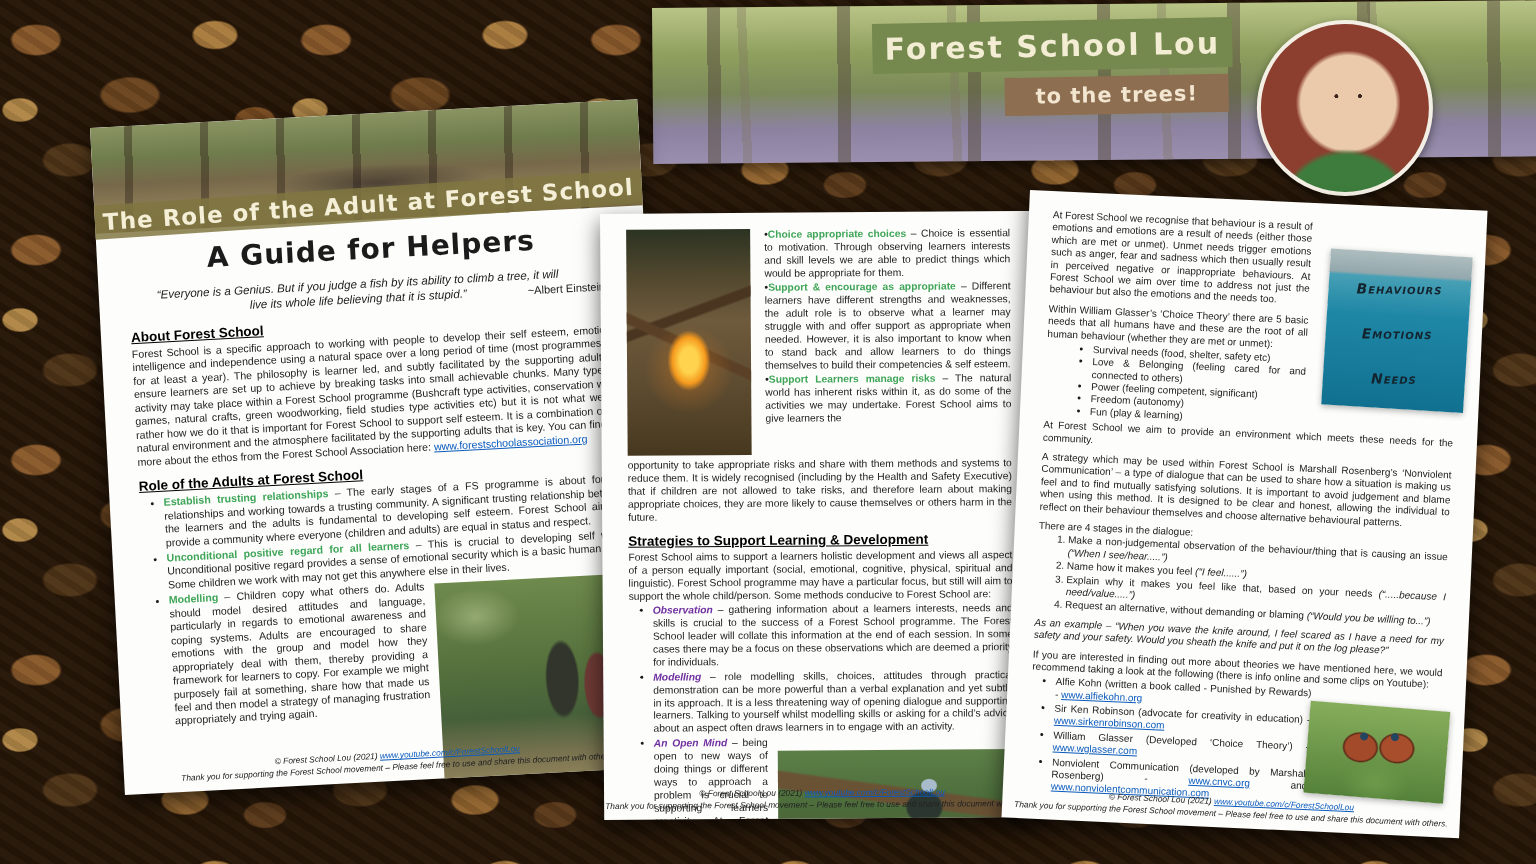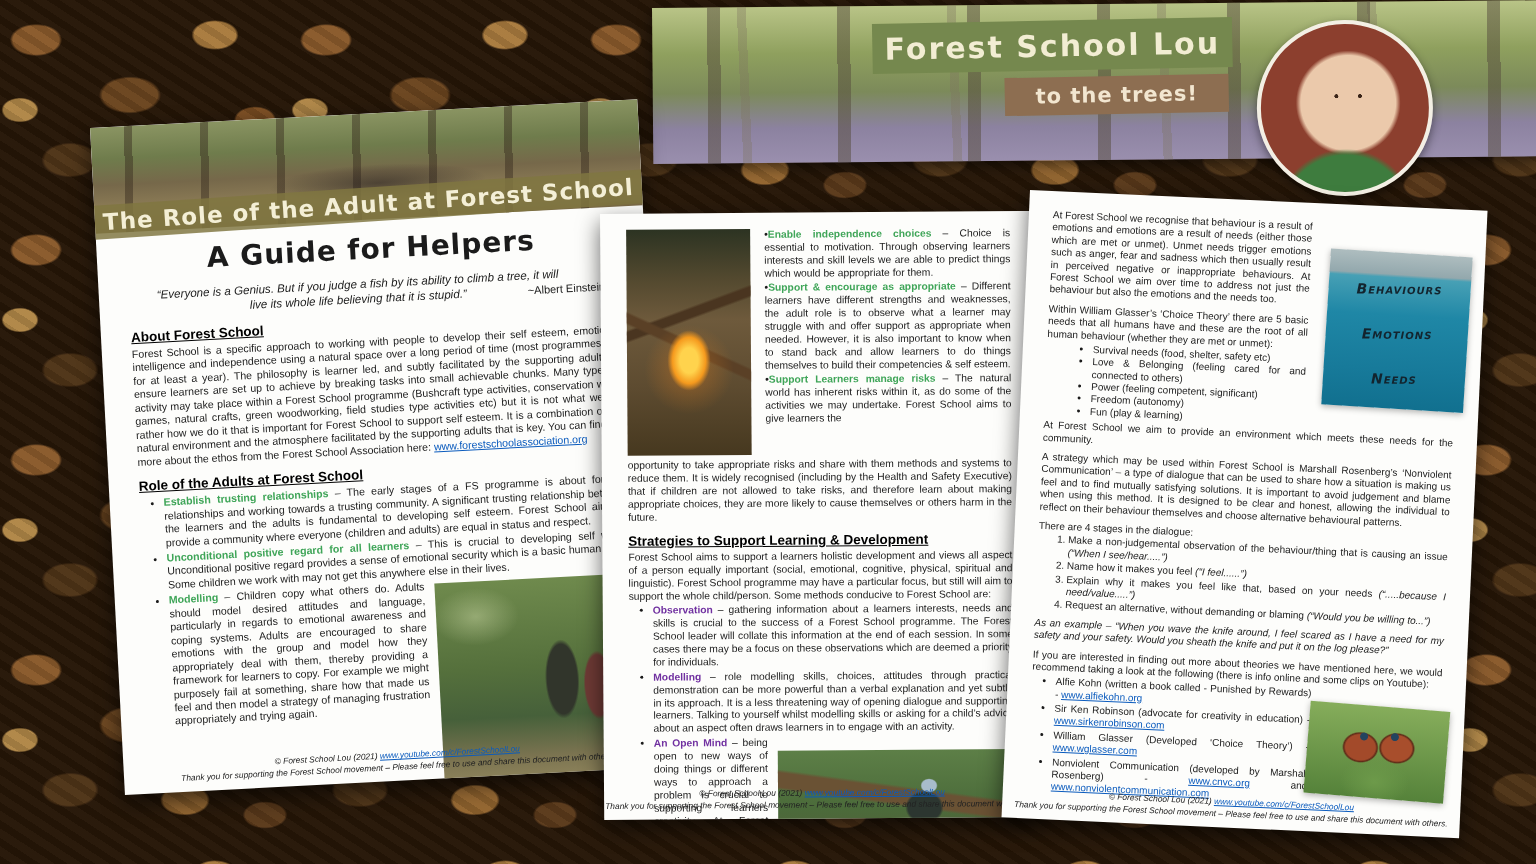--- a/index.html
+++ b/index.html
@@ -67,21 +67,21 @@
     box-shadow:0 8px 22px rgba(0,0,0,.6);
     overflow:hidden;
   }
   .page1 { left:90px;  top:128px; width:548px; height:668px; transform:rotate(-3deg);  transform-origin:top left; }
   .page2 { left:600px; top:214px; width:436px; height:606px; transform:rotate(-0.4deg); transform-origin:top left; }
   .page3 { left:1030px;top:190px; width:458px; height:628px; transform:rotate(2.6deg); transform-origin:top left; }
 
   .doc { font-size:10.6px; line-height:1.27; text-align:justify; }
   .heading { font-size:13.5px; font-weight:bold; text-decoration:underline; color:#000; margin-bottom:2px; text-align:left; }
   .green  { color:#3fa558; font-weight:bold; }
-  .purple { color:#7030a0; font-weight:bold; }
+  .purple { color:#7030a0; font-weight:bold;font-style:italic; }
   .link   { color:#0b5bbd; text-decoration:underline; cursor:pointer; }
   .q { font-style:italic; }
 
   .page-footer { position:absolute; left:0; right:0; bottom:8px; text-align:center; font-style:italic; font-size:8.4px; line-height:1.35; color:#222; }
 
   
   .p1-photo {
     position:relative; height:106px; width:100%;
     background:
       radial-gradient(150px 26px at 52% 66%, rgba(35,28,30,.55), rgba(0,0,0,0) 72%),
@@ -213,21 +213,21 @@
     <div><span>© Forest School Lou (2021) </span><a class="link">www.youtube.com/c/ForestSchoolLou</a></div>
     <div>Thank you for supporting the Forest School movement – Please feel free to use and share this document with others.</div>
   </div>
 </div>
 
 <div class="page page2">
   <div class="p2-body">
     <div class="p2-top">
       <div class="p2-fire"></div>
       <div class="p2-topcol">
-        <div class="binline"><span class="green">Enable independence choices</span><span> – Choice is essential to motivation. Through observing learners interests and skill levels we are able to predict things which would be appropriate for them.</span></div>
+        <div class="binline"><span class="green">Choice appropriate choices</span><span> – Choice is essential to motivation. Through observing learners interests and skill levels we are able to predict things which would be appropriate for them.</span></div>
         <div class="binline"><span class="green">Support &amp; encourage as appropriate</span><span> – Different learners have different strengths and weaknesses, the adult role is to observe what a learner may struggle with and offer support as appropriate when needed. However, it is also important to know when to stand back and allow learners to do things themselves to build their competencies &amp; self esteem.</span></div>
         <div class="binline"><span class="green">Support Learners manage risks</span><span> – The natural world has inherent risks within it, as do some of the activities we may undertake. Forest School aims to give learners the</span></div>
       </div>
     </div>
     <p style="margin-bottom:8px;">opportunity to take appropriate risks and share with them methods and systems to reduce them. It is widely recognised (including by the Health and Safety Executive) that if children are not allowed to take risks, and therefore learn about making appropriate choices, they are more likely to cause themselves or others harm in the future.</p>
 
     <div>
       <div class="heading">Strategies to Support Learning &amp; Development</div>
       <p>Forest School aims to support a learners holistic development and views all aspect of a person equally important (social, emotional, cognitive, physical, spiritual and linguistic). Forest School programme may have a particular focus, but still will aim to support the whole child/person. Some methods conducive to Forest School are:</p>
       <ul class="bullets">

